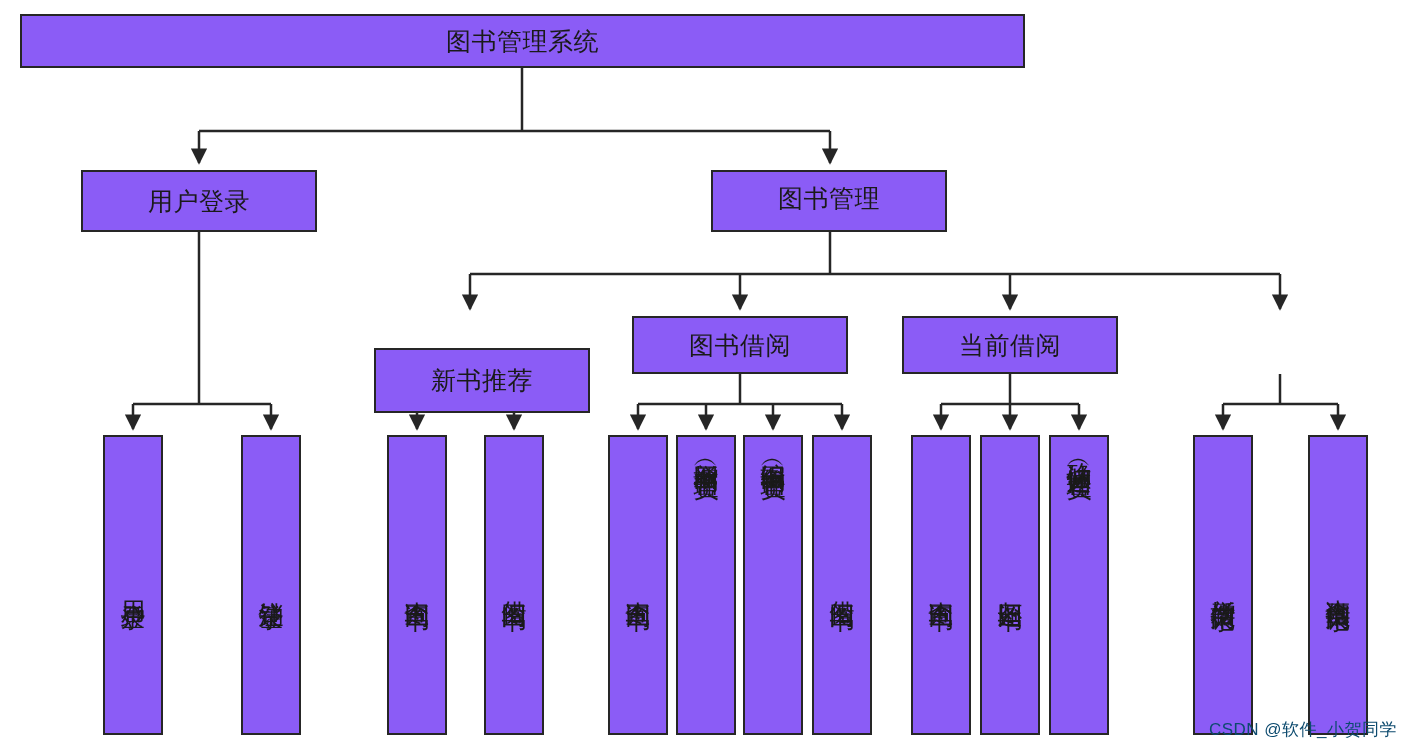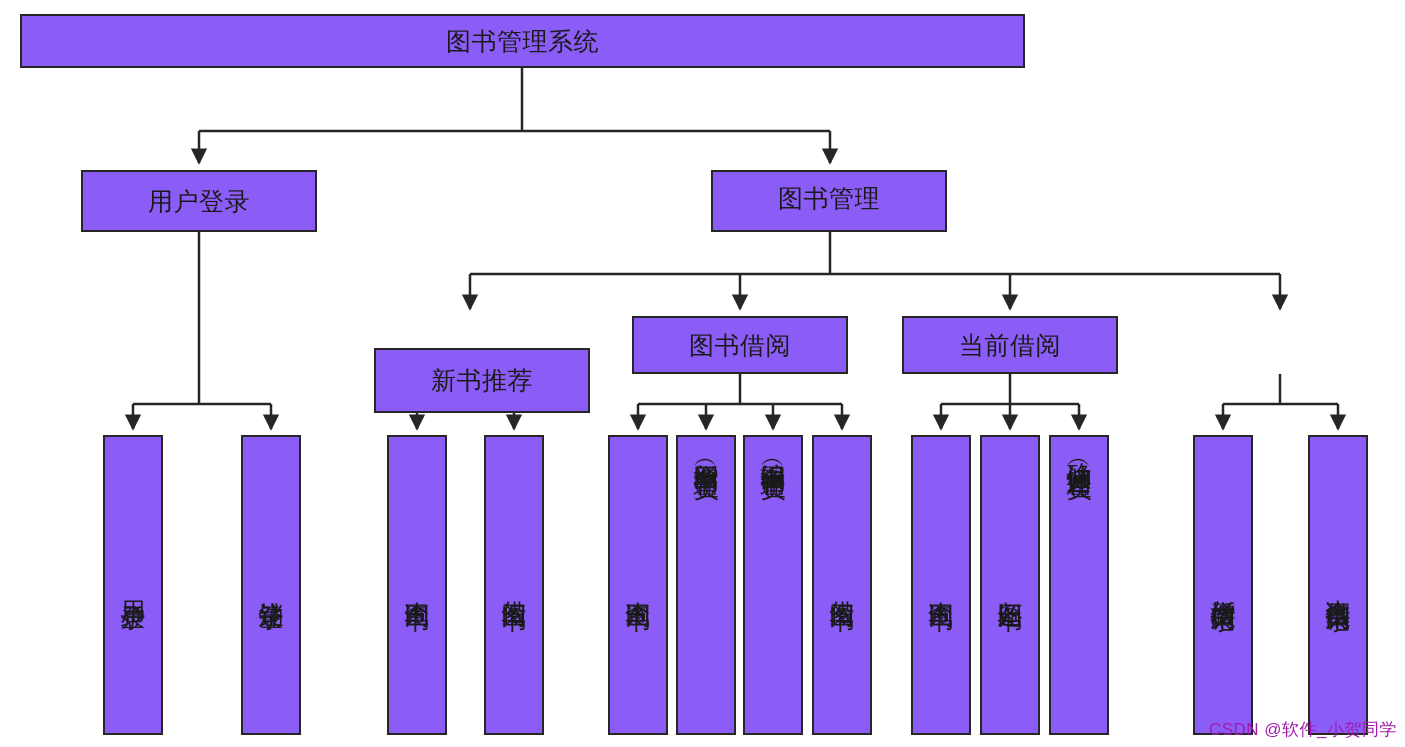--- a/index.html
+++ b/index.html
@@ -67,21 +67,21 @@
   }
   .node.v.tall {
     align-items: center;
     padding-top: 0;
   }
   #watermark {
     position: absolute;
     right: 8px;
     bottom: 6px;
     font-size: 17px;
-    color: #a21caf;
+    color: #0c4a6e;
     letter-spacing: 0.5px;
     z-index: 5;
     white-space: nowrap;
   }
 </style>
 </head>
 <body>
 
 <div id="canvas">
 

